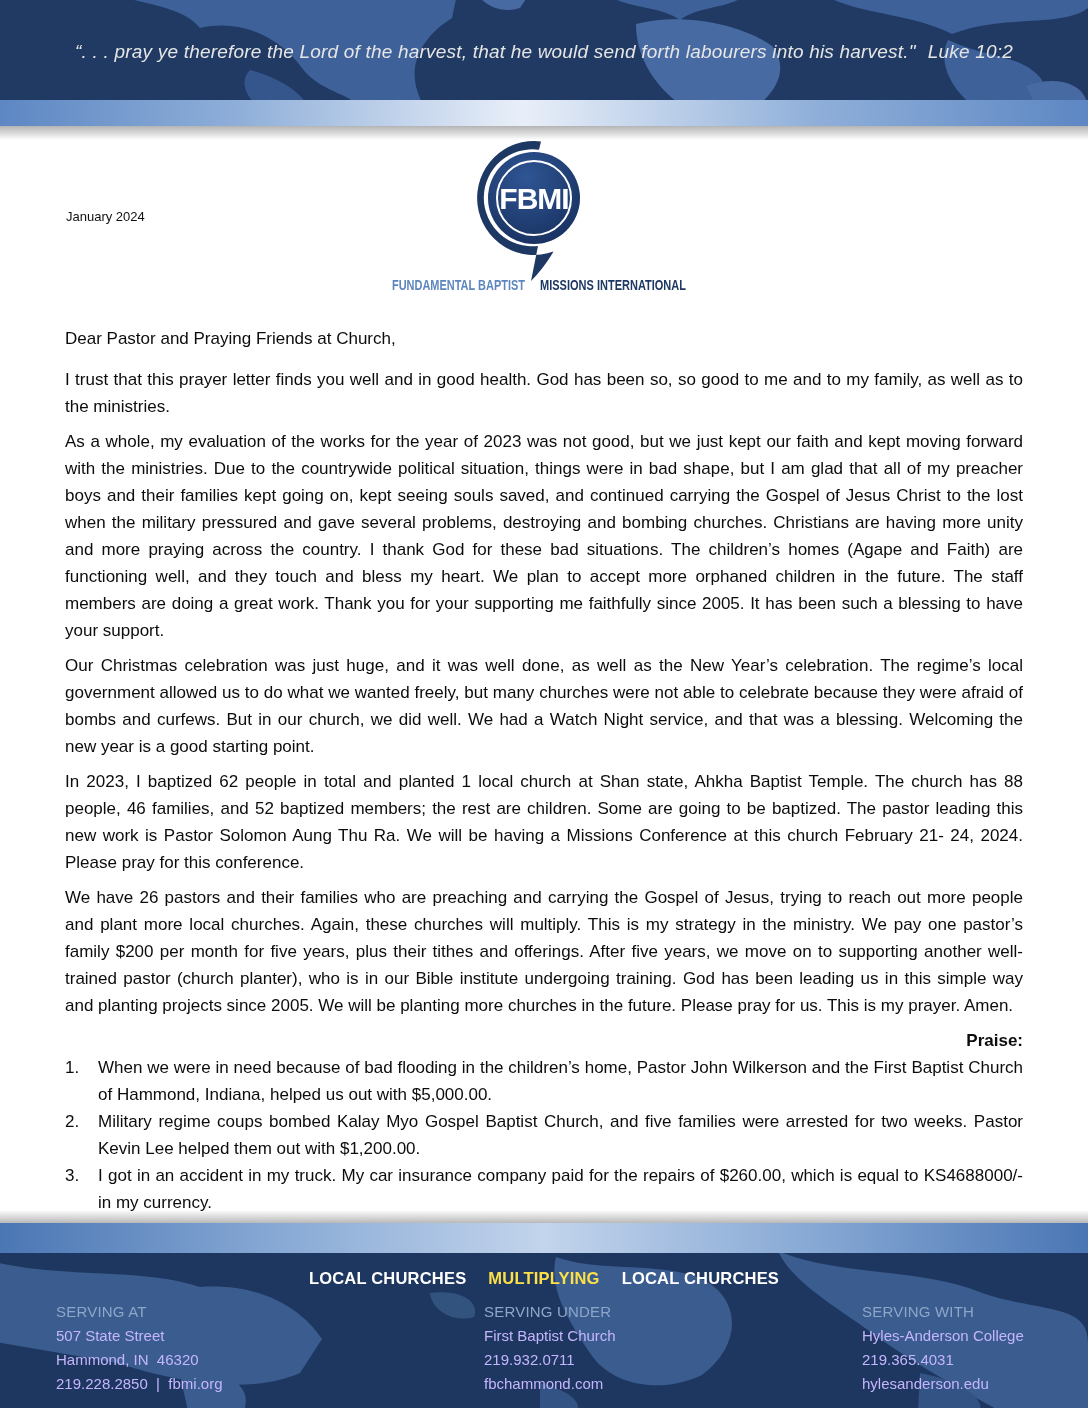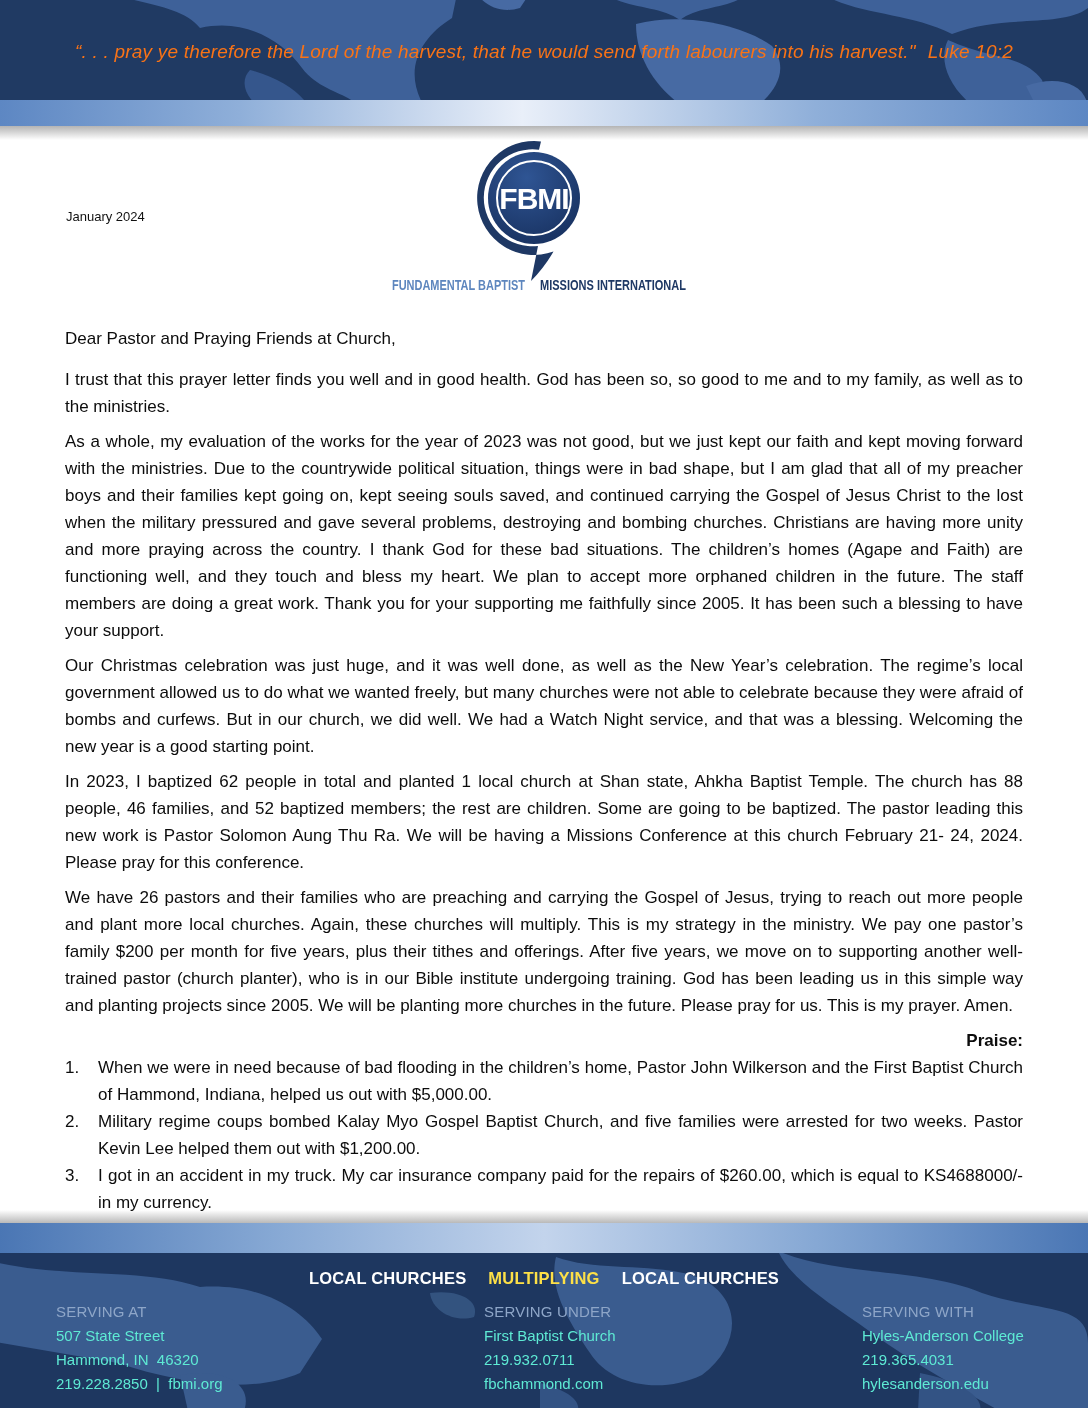--- a/index.html
+++ b/index.html
@@ -5,21 +5,21 @@
   html,body{margin:0;padding:0;}
   body{
     width:1088px;height:1408px;position:relative;overflow:hidden;
     background:#ffffff;font-family:"Liberation Sans",sans-serif;
   }
   
   .header{position:absolute;top:0;left:0;width:1088px;height:100px;background:#203a63;overflow:hidden;}
   .header .mapsvg{position:absolute;top:0;left:0;}
   .quote-line{
     position:absolute;top:41px;left:0;width:100%;text-align:center;
-    font-style:italic;font-size:19px;color:#f97316;white-space:pre-wrap;letter-spacing:.2px;
+    font-style:italic;font-size:19px;color:#e5e5e5;white-space:pre-wrap;letter-spacing:.2px;
   }
   .quote-ref{margin-left:12px;}
   .band-top{
     position:absolute;top:100px;left:0;width:100%;height:26px;
     background:linear-gradient(90deg,#5d87c3 0%,#8fafd9 22%,#e9eff9 48%,#8fafd9 75%,#5d87c3 100%);
   }
   .band-top-shadow{
     position:absolute;top:126px;left:0;width:100%;height:14px;
     background:linear-gradient(180deg,rgba(105,105,105,.5),rgba(255,255,255,0));
   }
@@ -48,21 +48,21 @@
   }
   .footer{position:absolute;top:1253px;left:0;width:1088px;height:155px;background:#1e3760;overflow:hidden;}
   .footer .mapsvg{position:absolute;top:0;left:0;}
   .tagline{
     position:absolute;top:16px;left:0;width:100%;text-align:center;
     font-weight:bold;font-size:16.5px;color:#ffffff;letter-spacing:.2px;
   }
   .tagline .mid{color:#fde047;margin:0 22px;}
   .cols{position:absolute;top:47px;left:56px;display:grid;grid-template-columns:428px 378px auto;}
   .col-heading{font-weight:normal;font-size:15px;color:#8ea6c8;line-height:24px;letter-spacing:.2px;}
-  .col-line{font-size:15px;color:#5eead4;line-height:24px;white-space:pre-wrap;}
+  .col-line{font-size:15px;color:#c4b5fd;line-height:24px;white-space:pre-wrap;}
 </style>
 </head>
 <body>
 
 <div class="header">
   <svg class="mapsvg" width="1088" height="100" viewBox="0 0 1088 100">
     <g fill="#3e6199">
       <path d="M55,-30 C120,8 175,-2 200,28 C245,18 282,40 302,68 C320,92 348,92 360,108 L425,108 C402,70 420,38 452,18 L462,-30 Z"></path>
       <path d="M470,-18 C498,-6 520,-10 540,-22 L520,8 C500,14 480,6 470,-18 Z" fill="#476aa3"></path>
       <path d="M598,-12 C620,10 658,4 680,20 C700,4 738,10 752,-12 Z"></path>

